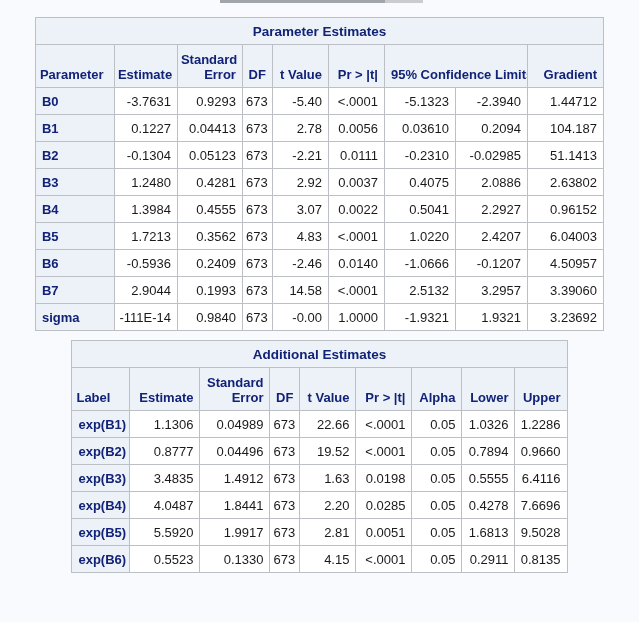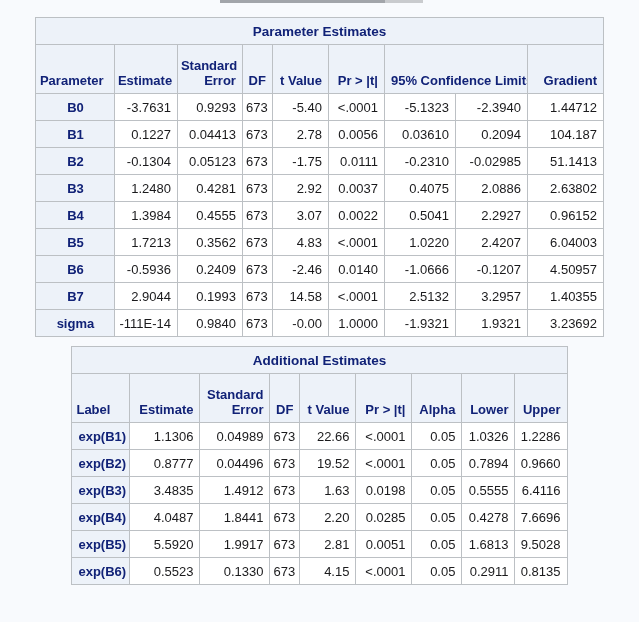--- a/index.html
+++ b/index.html
@@ -32,28 +32,28 @@
     height: 27px;
     background: var(--header-bg, #edf2f9);
     color: var(--header-text, #112277);
     font-weight: bold; text-align: center;
     font-size: 13.5px; padding: 2px 4px;
   }
   .sas thead .h {
     background: var(--header-bg, #edf2f9);
     color: var(--header-text, #112277);
     vertical-align: bottom; text-align: right;
-    padding: 3px 6px 5px 3px; height: 49px; font-weight: bold;
+    padding: 3px 6px 5px 3px; height: 43px; font-weight: bold;
   }
   .sas thead .h.left { text-align: left; padding-left: 4px; }
   .sas thead .h.center { text-align: left; white-space: nowrap; padding-left: 6px; padding-right: 1px; }
   .sas tbody th {
     background: var(--header-bg, #edf2f9);
     color: var(--header-text, #112277);
-    text-align: center; padding: 4px 5px 4px 6px;
+    text-align: left; padding: 4px 5px 4px 6px;
     height: 27px; font-weight: bold;
   }
   .sas tbody td {
     color: var(--data-text, #1a1a1c);
     text-align: right; padding: 4px 6px 4px 3px;
     height: 27px; background: var(--cell-bg, #ffffff);
   }
 </style>
 </head>
 <body>
@@ -111,21 +111,21 @@
           <td>0.0056</td>
           <td>0.03610</td>
           <td>0.2094</td>
           <td>104.187</td>
         </tr>
         <tr>
           <th>B2</th>
           <td>-0.1304</td>
           <td>0.05123</td>
           <td>673</td>
-          <td>-1.75</td>
+          <td>-2.21</td>
           <td>0.0111</td>
           <td>-0.2310</td>
           <td>-0.02985</td>
           <td>51.1413</td>
         </tr>
         <tr>
           <th>B3</th>
           <td>1.2480</td>
           <td>0.4281</td>
           <td>673</td>
@@ -170,21 +170,21 @@
         </tr>
         <tr>
           <th>B7</th>
           <td>2.9044</td>
           <td>0.1993</td>
           <td>673</td>
           <td>14.58</td>
           <td>&lt;.0001</td>
           <td>2.5132</td>
           <td>3.2957</td>
-          <td>1.40355</td>
+          <td>3.39060</td>
         </tr>
         <tr>
           <th>sigma</th>
           <td>-111E-14</td>
           <td>0.9840</td>
           <td>673</td>
           <td>-0.00</td>
           <td>1.0000</td>
           <td>-1.9321</td>
           <td>1.9321</td>

